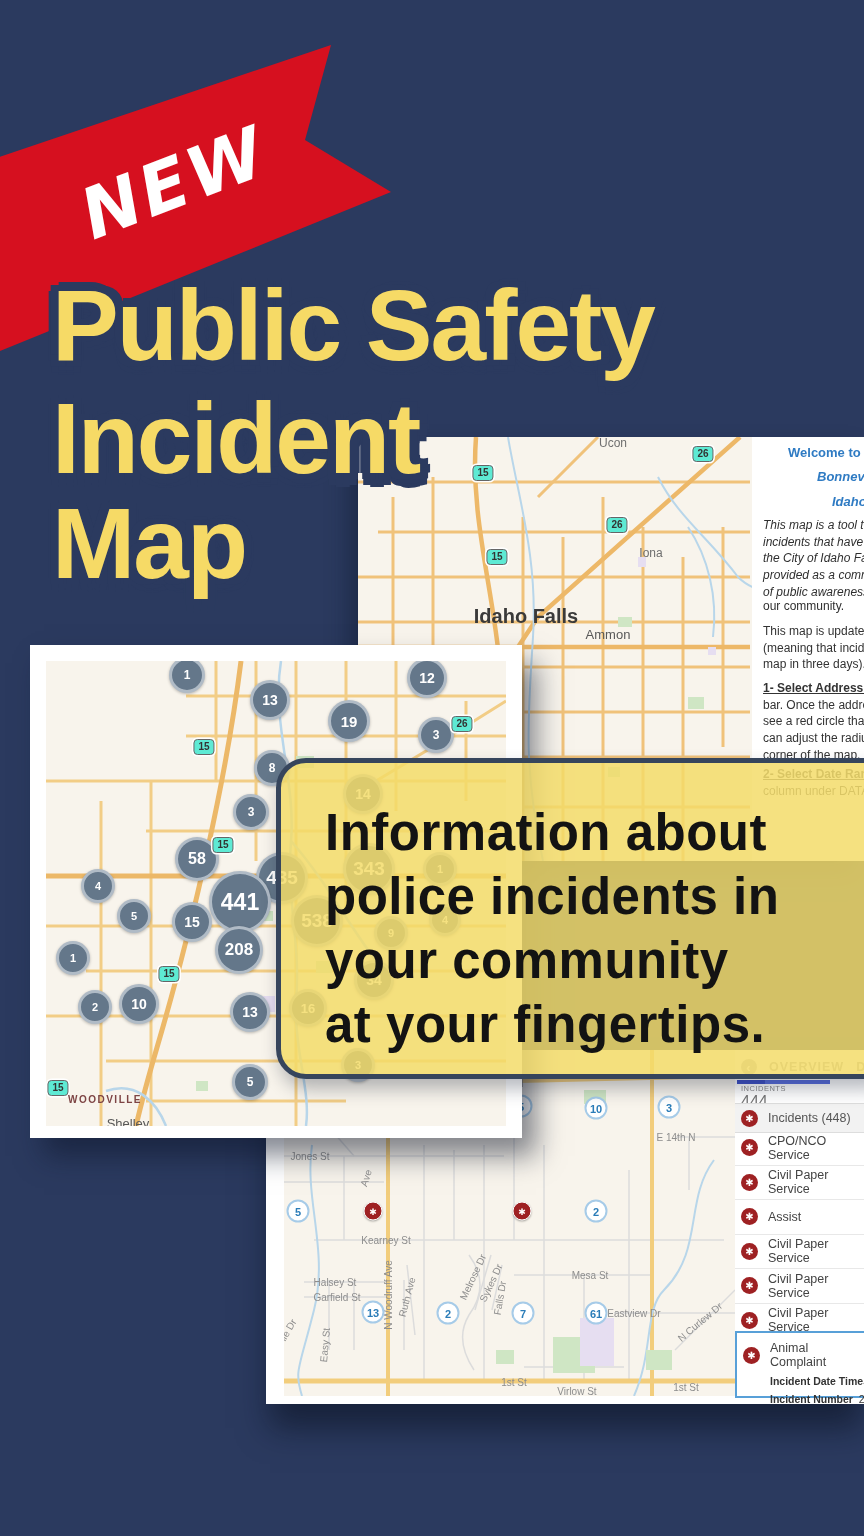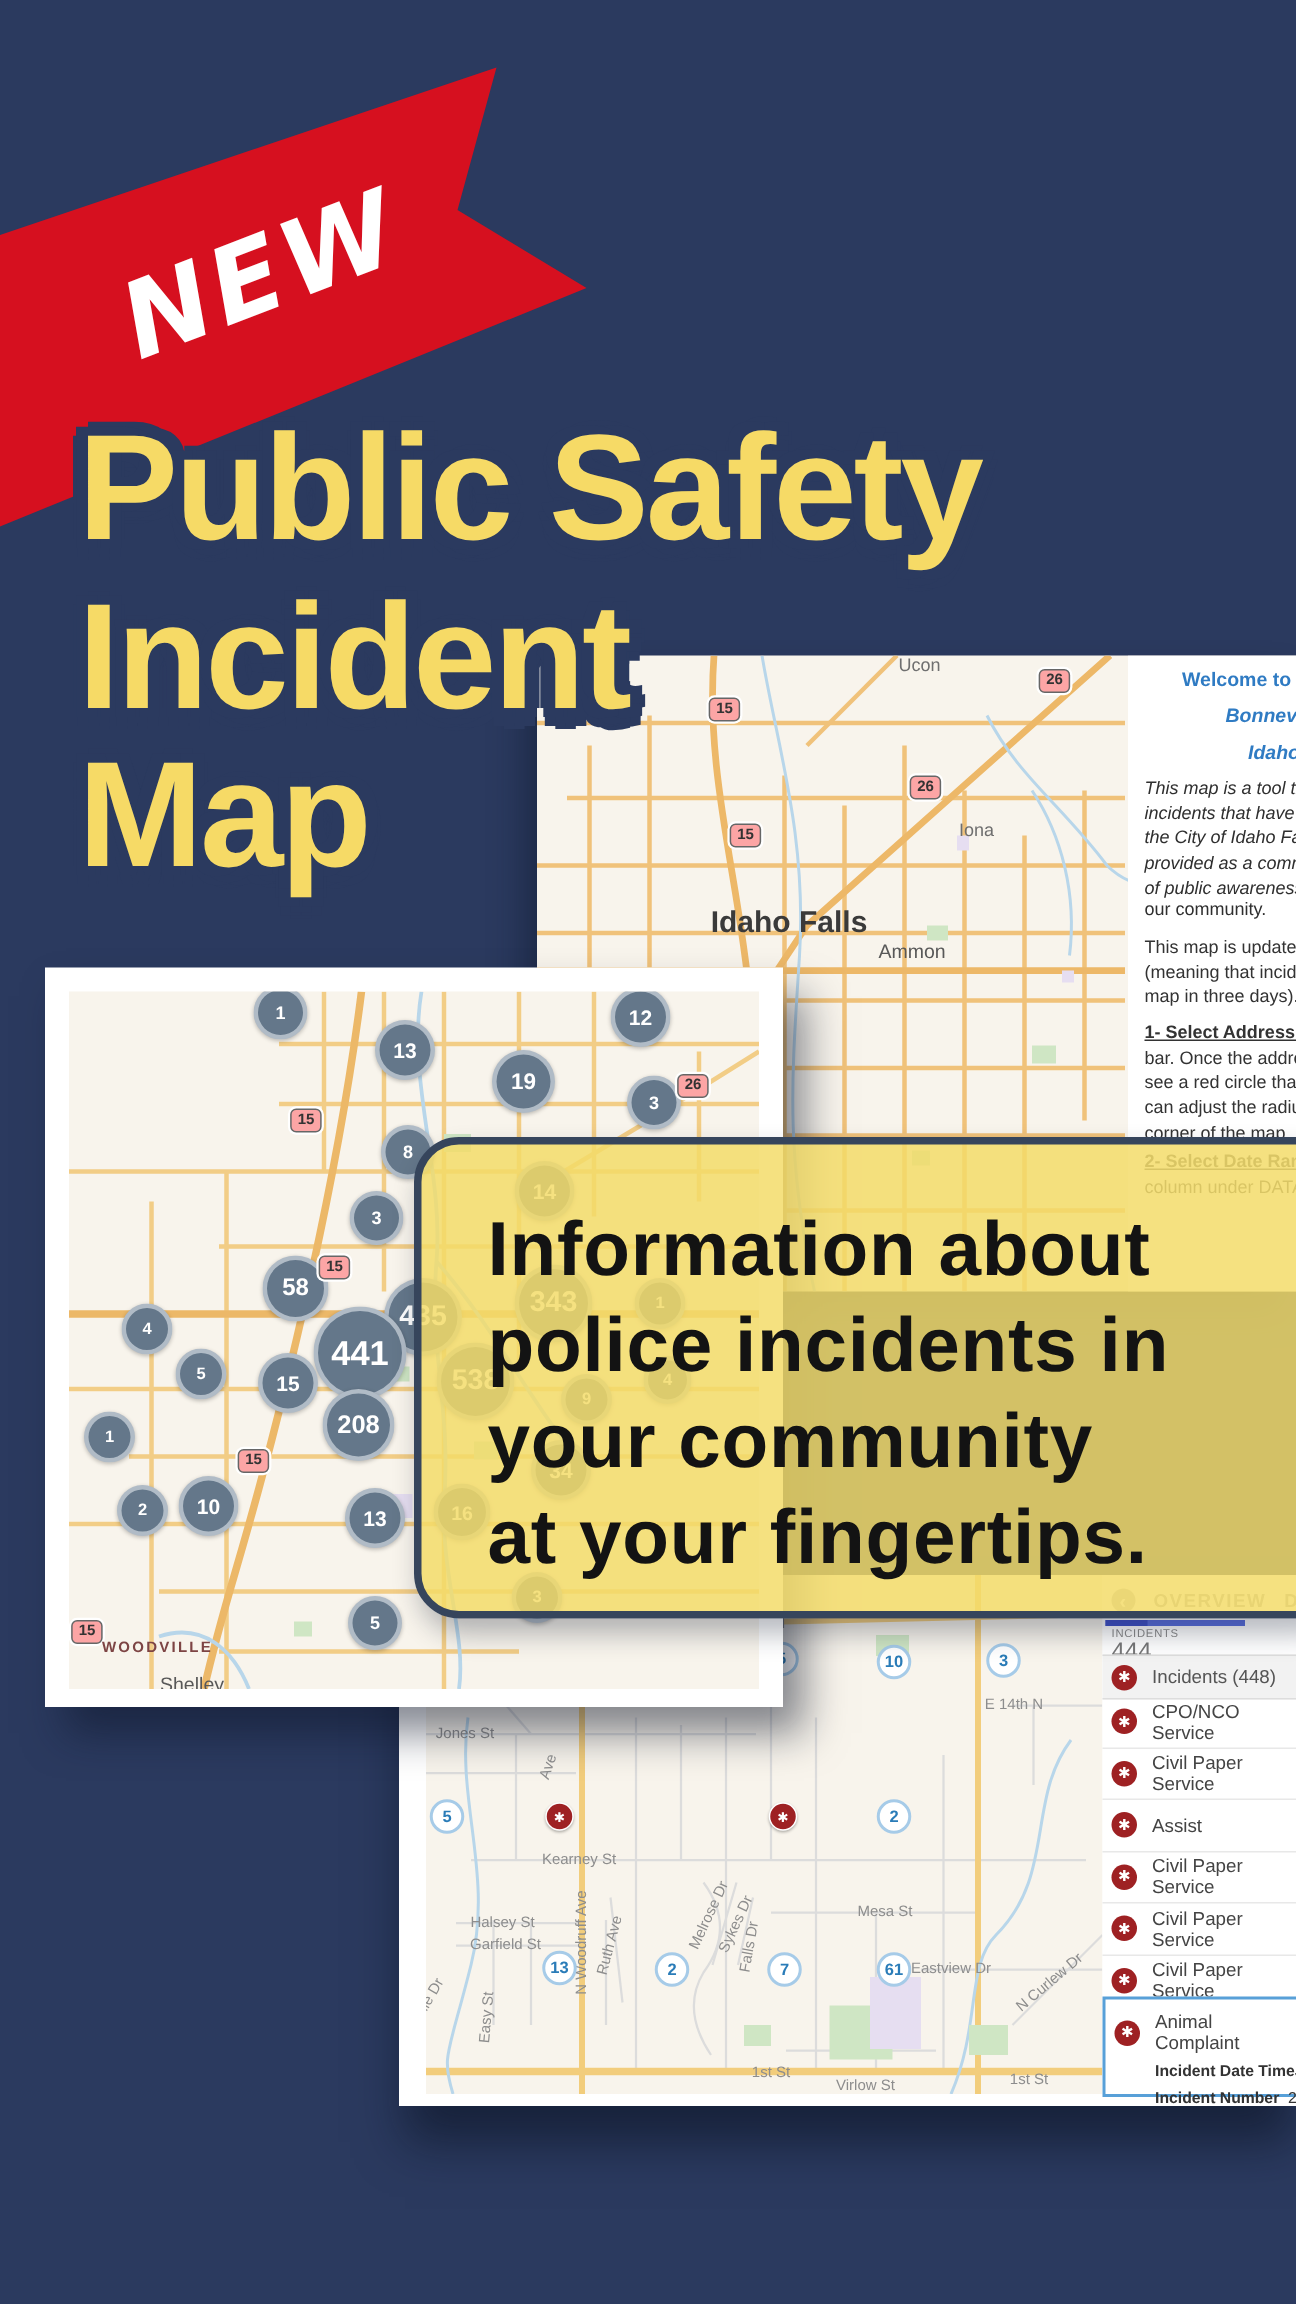--- a/index.html
+++ b/index.html
@@ -17,21 +17,21 @@
   #leftmap{left:16px;top:16px;width:460px;height:465px;}
   #bmap{left:18px;top:0;width:451px;height:346px;}
   svg{position:absolute;left:0;top:0;}
   
   .maplabel{position:absolute;transform:translate(-50%,-50%);font-size:11px;color:#6f6f6f;
             white-space:nowrap;}
   .maplabel.big{font-size:20px;font-weight:bold;color:#3a3a3a;}
   .maplabel.town{font-size:12px;}
   .maplabel.city2{font-size:13px;color:#585858;}
   .maplabel.district{font-size:10px;font-weight:bold;color:#7d4444;letter-spacing:1.5px;}
-  .shield{position:absolute;transform:translate(-50%,-50%);background:#fca5a5;
+  .shield{position:absolute;transform:translate(-50%,-50%);background:#5eead4;
           border:1.5px solid #666;border-radius:4px;padding:0 4px;height:14px;line-height:14px;
           font-size:10px;font-weight:bold;color:#333;box-shadow:0 0 0 1.5px #fff;}
   .cl{position:absolute;transform:translate(-50%,-50%);border-radius:50%;background:#64778a;
       border:3px solid rgba(226,233,238,.6);color:#fff;font-weight:bold;display:flex;
       align-items:center;justify-content:center;box-shadow:0 1px 3px rgba(0,0,0,.25);}
   .bluecl{position:absolute;transform:translate(-50%,-50%);width:19px;height:19px;border-radius:50%;
           background:#fff;border:2.5px solid #a6cbe8;color:#2a7cb8;font-size:11px;font-weight:bold;
           display:flex;align-items:center;justify-content:center;}
   .inc{position:absolute;transform:translate(-50%,-50%);width:17px;height:17px;border-radius:50%;
        background:#9e2123;border:1.5px solid #fff;color:#fff;font-size:9px;display:flex;

